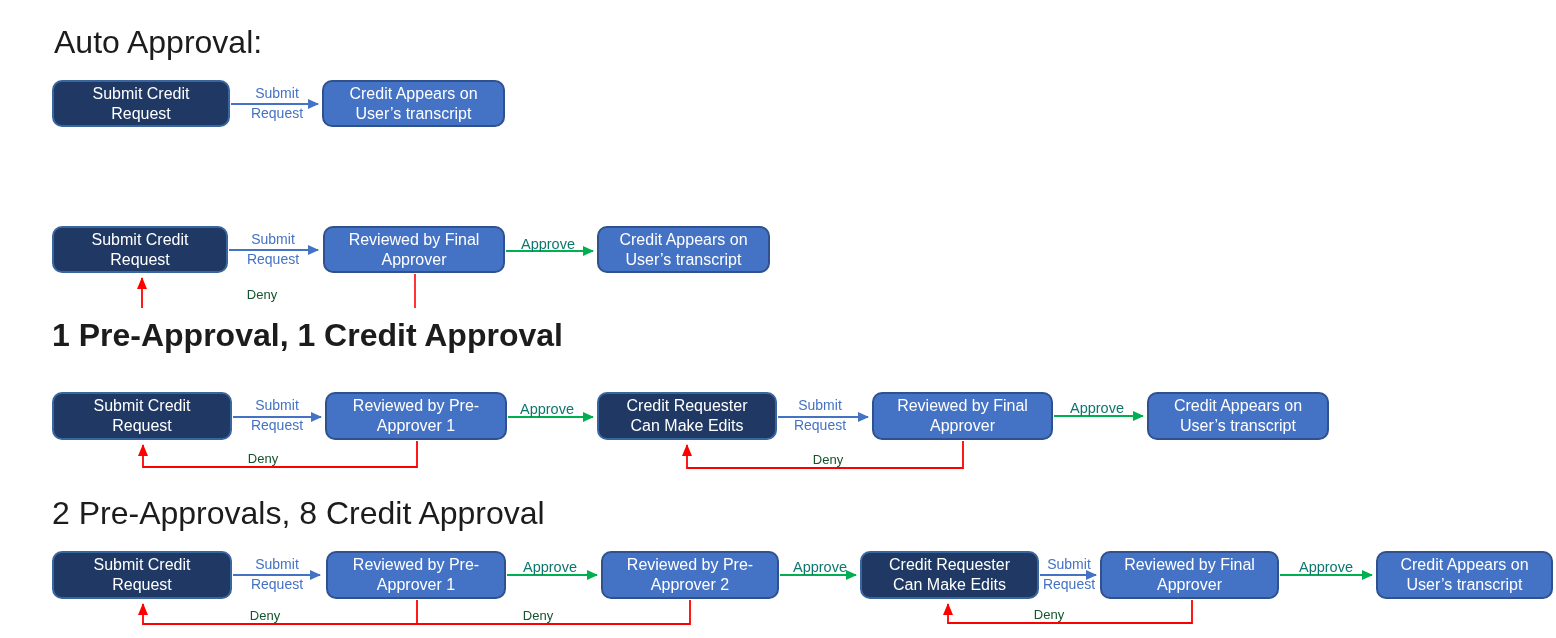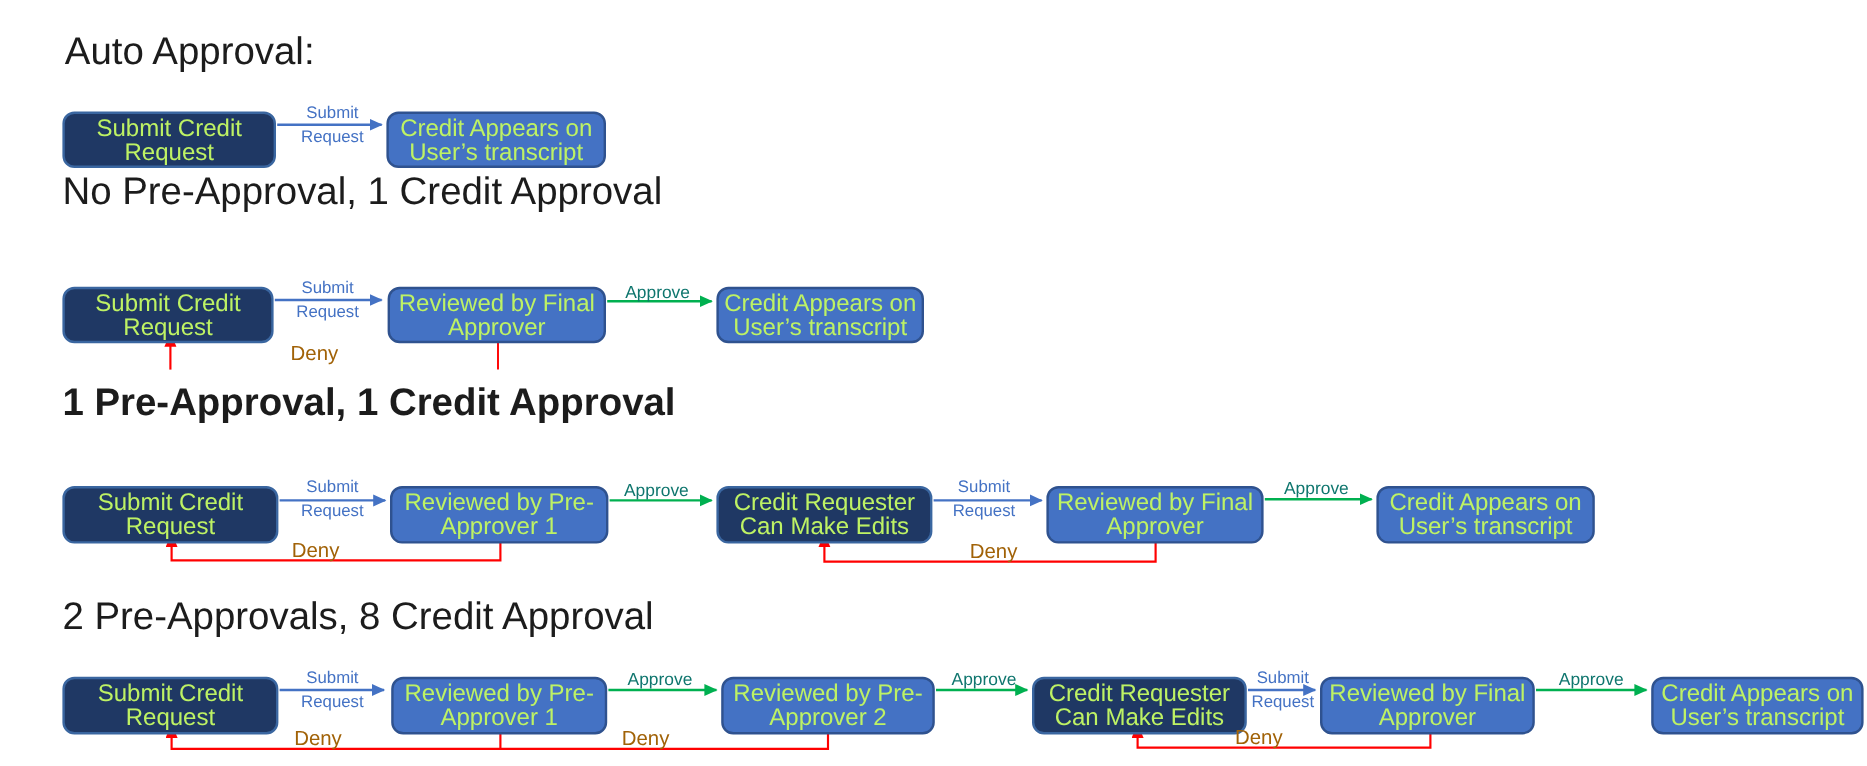--- a/index.html
+++ b/index.html
@@ -19,39 +19,38 @@
     margin-left:44px;
   }
   .node{
     position:absolute;
     box-sizing:border-box;
     border-radius:10px;
     display:flex;
     align-items:center;
     justify-content:center;
     text-align:center;
-    color:#bef264;
-    font-size:20px;
+    color:#ffffff;
+    font-size:16px;
     line-height:20px;
     white-space:pre-line;
-    margin-top:13px;
   }
   .node.dark{ background:#1F3864; border:2.5px solid #3A66A0; }
   .node.light{ background:#4472C4; border:2.5px solid #2F528F; }
   .edge-label{
     position:absolute;
     font-weight:normal;
     font-size:14px;
     line-height:20px;
     text-align:center;
     white-space:pre-line;
   }
   .edge-label.blue{ color:#4472C4; }
   .edge-label.green{ color:#0f766e; font-size:14.5px;}
-  .edge-label.red{ color:#a16207; font-size:17px;}
+  .edge-label.red{ color:#14532d; font-size:13px;}
   svg.arrows{ position:absolute; left:0; top:0; width:1556px; height:638px; pointer-events:none; }
 </style>
 </head>
 <body>
 
 <div id="stage">
 
   <svg class="arrows" viewBox="0 0 1556 638">
     <defs>
       <marker id="ab" markerUnits="userSpaceOnUse" markerWidth="12" markerHeight="12" refX="10" refY="5" orient="auto">
@@ -90,21 +89,20 @@
   </svg>
 
   <div class="heading" style="left:10px;top:24px;">Auto Approval:</div>
   <div class="node dark" style="left:52px;top:80px;width:178px;height:47px;">Submit Credit
 Request</div>
   <div class="edge-label blue" style="left:236px;top:83px;width:82px;">Submit
 Request</div>
   <div class="node light" style="left:322px;top:80px;width:183px;height:47px;">Credit Appears on
 User’s transcript</div>
 
-  <div class="heading" style="left:8px;top:141px;">No Pre-Approval, 1 Credit Approval</div>
   <div class="node dark" style="left:52px;top:226px;width:176px;height:47px;">Submit Credit
 Request</div>
   <div class="edge-label blue" style="left:232px;top:229px;width:82px;">Submit
 Request</div>
   <div class="node light" style="left:323px;top:226px;width:182px;height:47px;">Reviewed by Final
 Approver</div>
   <div class="edge-label green" style="left:506px;top:234px;width:84px;">Approve</div>
   <div class="node light" style="left:597px;top:226px;width:173px;height:47px;">Credit Appears on
 User’s transcript</div>
   <div class="edge-label red" style="left:231px;top:285px;width:62px;">Deny</div>

